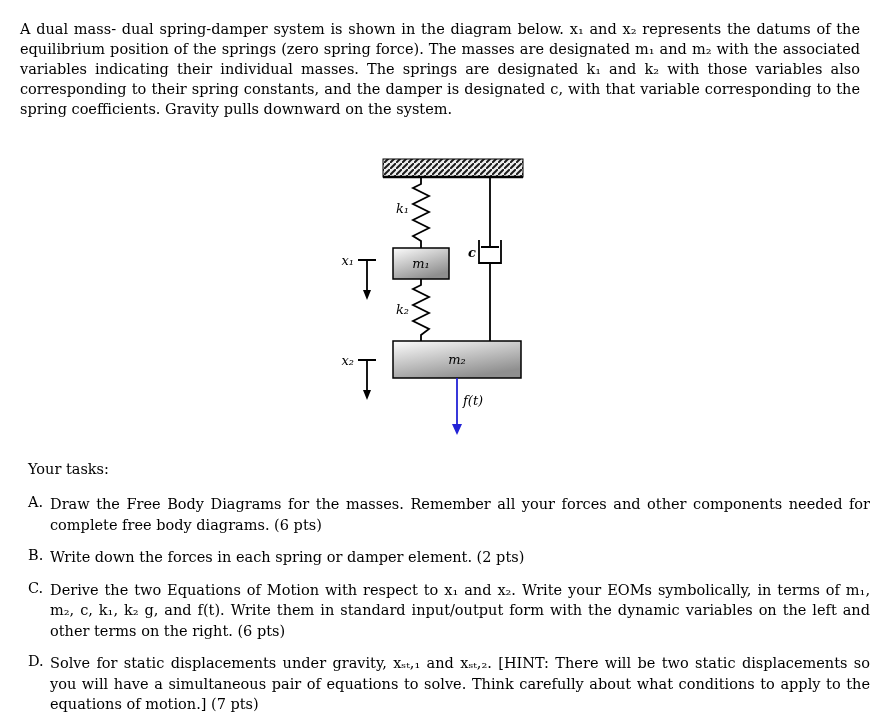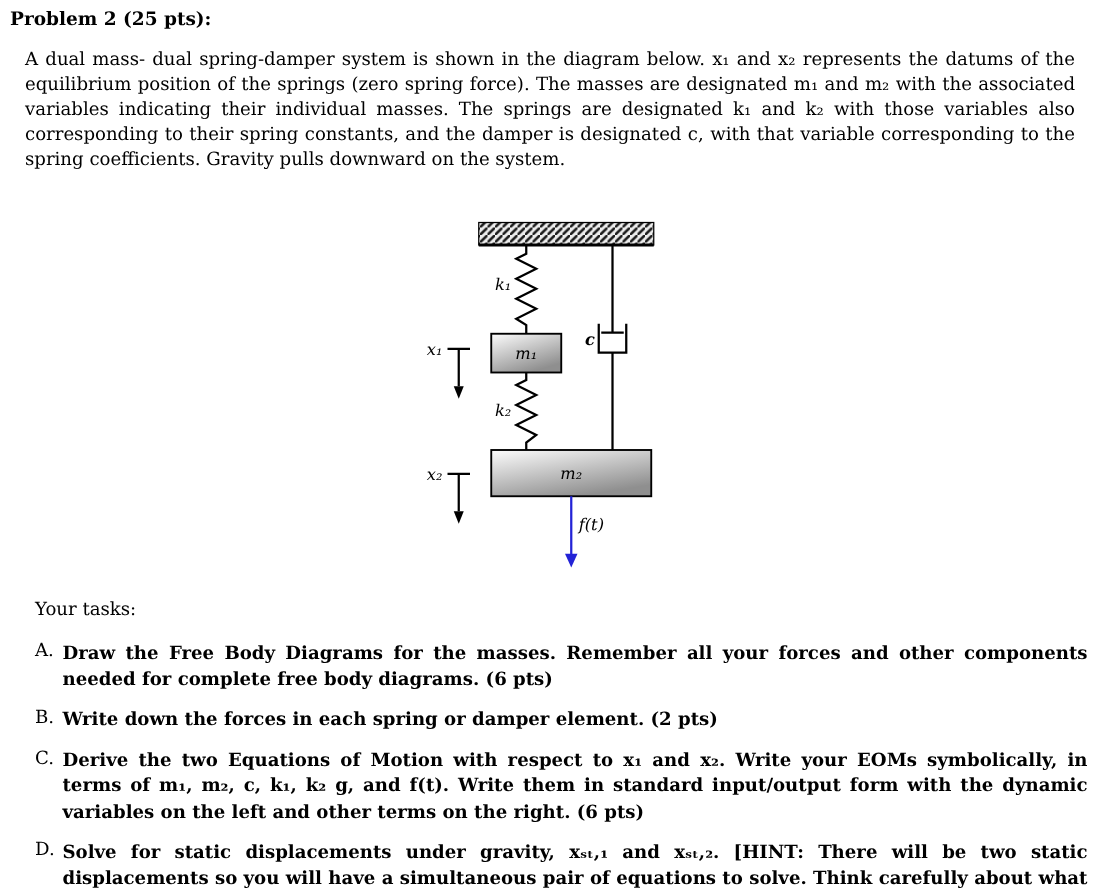--- a/index.html
+++ b/index.html
@@ -45,30 +45,28 @@
     margin: 0 0 17px 20px;
   }
   .task-list { margin: 0 0 0 20px; }
   .task-item { display: flex; margin-bottom: 12px; }
   .task-label { flex: 0 0 22px; width: 22px; }
   .task-text {
     flex: 1;
     text-align: justify;
     line-height: 20.5px;
     padding-right: 2px;
-    font-weight: bold;
   }
 </style>
 </head>
 <body>
 
 <div class="page">
   <div class="content">
 
-    <p class="problem-title">Problem 2 (25 pts):</p>
 
     <p class="intro">A dual mass- dual spring-damper system is shown in the diagram below.  x₁ and x₂ represents the datums of the equilibrium position of the springs (zero spring force).  The masses are designated m₁ and m₂ with the associated variables indicating their individual masses.  The springs are designated k₁ and k₂ with those variables also corresponding to their spring constants, and the damper is designated c, with that variable corresponding to the spring coefficients.  Gravity pulls downward on the system.</p>
 
     <div class="diagram-wrap">
       <svg class="diagram-svg" width="222" height="296" viewBox="0 0 222 296">
         <defs>
           <pattern id="hatch" patternUnits="userSpaceOnUse" width="6" height="6">
             <rect width="6" height="6" fill="#ededed"></rect>
             <path d="M-1,7 L7,-1" stroke="#1c1c1c" stroke-width="2"></path>
           </pattern>

